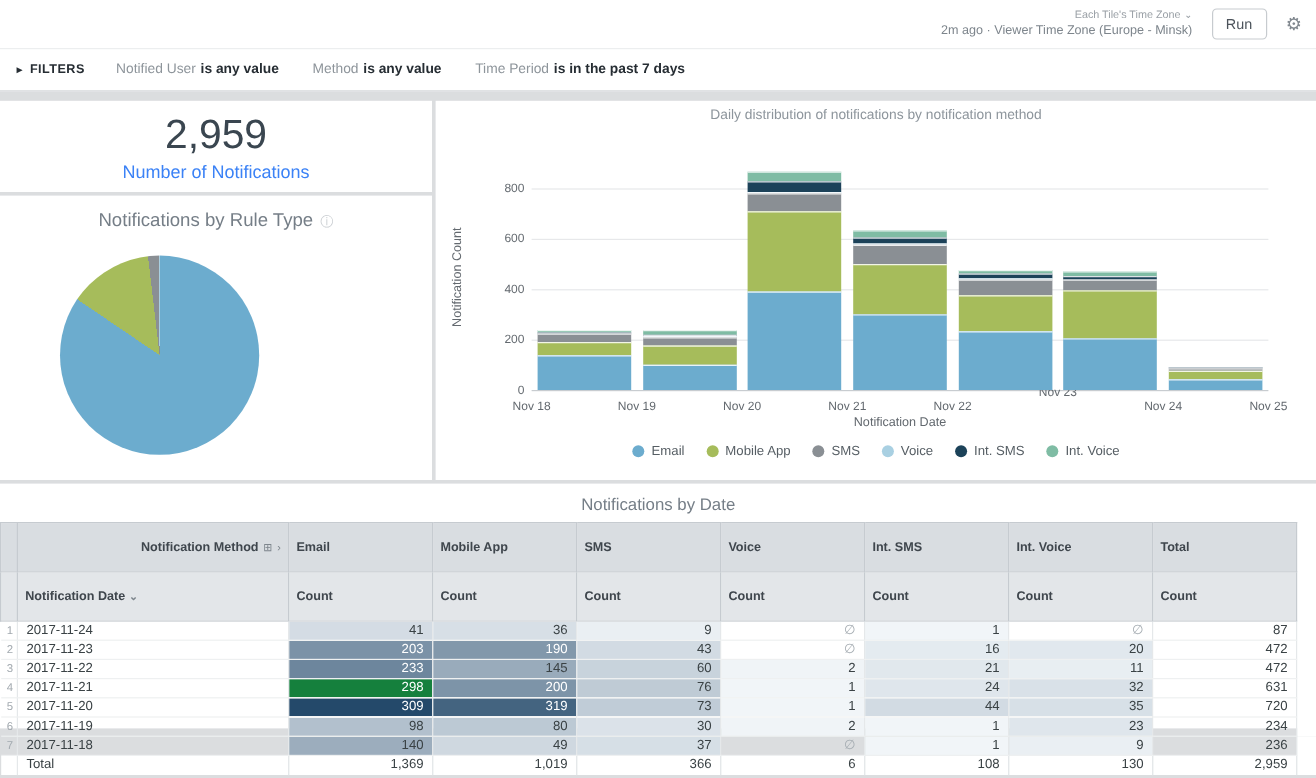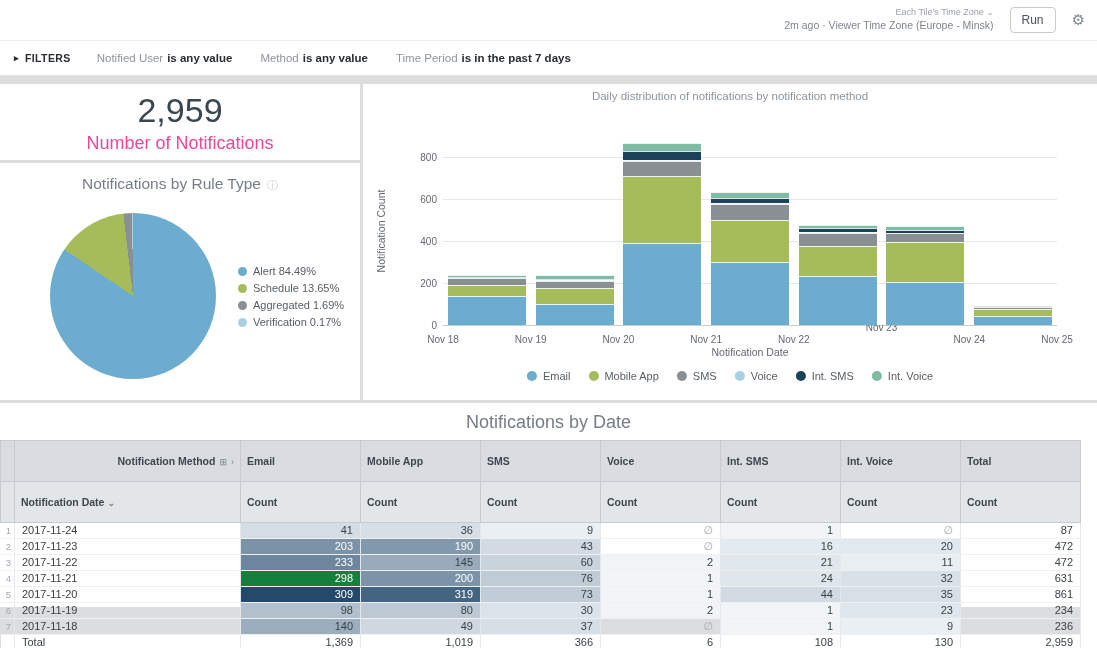--- a/index.html
+++ b/index.html
@@ -28,21 +28,21 @@
   .filter-item { font-size:11.5px; color:#8e959b; cursor:pointer; white-space:nowrap; }
   .filter-item b { color:#262d33; margin-left:4px; }
   
   .tile { position:absolute; background:#fff; }
   .kpi-tile   { left:0;   top:84px;  width:360px;  height:76px; display:flex; flex-direction:column; align-items:center; justify-content:center; }
   .pie-tile   { left:0;   top:163px; width:360px;  height:237px; }
   .bar-tile   { left:363px; top:84px; width:734px; height:316px; }
   .table-tile { left:0;   top:403px; width:1097px; height:204px; }
   .tile-title { text-align:center; font-size:15.5px; color:#757e87; padding-top:12px; }
   .kpi-value { font-size:34px; color:#3a4650; }
-  .kpi-label { font-size:18px; color:#ec4899; margin-top:3px; }
+  .kpi-label { font-size:15px; color:#3b82f6; margin-top:3px; }
   .info-icon { font-size:11px; color:#c9cdd1; margin-left:6px; cursor:pointer; }
   
   .pie-wrap { position:absolute; left:0; top:44px; right:0; bottom:0; }
   .pie { position:absolute; left:50px; top:6px; width:166px; height:166px; border-radius:50%; }
   .pie-legend { position:absolute; left:238px; top:58px; display:flex; flex-direction:column; gap:5px; }
   .pleg-row { display:flex; align-items:center; gap:6px; cursor:pointer; }
   .pleg-dot { width:9px; height:9px; border-radius:50%; flex:none; }
   .pleg-label { font-size:11px; color:#565e64; white-space:nowrap; }
   
   .bar-subtitle { text-align:center; font-size:11.5px; color:#8d959c; margin-top:6px; }
@@ -56,21 +56,21 @@
   .xaxis-title { position:absolute; left:387px; top:262px; transform:translateX(-50%);
                  font-size:10.5px; color:#63696f; }
   .bar { position:absolute; display:flex; flex-direction:column-reverse; cursor:pointer; }
   .seg { width:100%; border-top:1px solid rgba(255,255,255,.85); }
   .bar-legend { position:absolute; left:50%; top:286px; transform:translateX(-50%);
                 display:flex; gap:18px; align-items:center; }
   .leg-item { display:flex; align-items:center; gap:6px; cursor:pointer; }
   .leg-dot { width:10px; height:10px; border-radius:50%; flex:none; }
   .leg-label { font-size:11px; color:#565e64; white-space:nowrap; }
   
-  .table-title { text-align:center; font-size:18px; color:#757e87; padding:9px 0 7px; }
+  .table-title { text-align:center; font-size:14px; color:#757e87; padding:9px 0 7px; }
   table.data { border-collapse:collapse; table-layout:fixed; width:1097px; font-size:11px; }
   .data thead th { background:#d9dde1; border:1px solid #c6cbd0; font-weight:bold; color:#3f464d;
                    text-align:left; font-size:10.5px; height:16px; padding:14px 6px; white-space:nowrap; overflow:hidden; }
   .data thead tr.sub th { background:#e3e6e9; }
   .data th.pivot { text-align:right; }
   .mini-icon { color:#7d858c; font-size:9px; margin-left:4px; font-weight:normal; }
   .sort-caret { color:#7d858c; font-size:9px; margin-left:3px; }
   .data td { height:16px; line-height:15px; padding:0 7px; border-right:1px solid #e5e8ea;
              border-bottom:1px solid #eef0f1; color:#3a4245; white-space:nowrap; overflow:hidden; }
   .data td.gutter { color:#a2a9af; font-size:9.5px; text-align:right; padding:0 3px; }
@@ -115,38 +115,20 @@
   <div class="kpi-value">2,959</div>
   <div class="kpi-label">Number of Notifications</div>
 </div>
 
 <div class="tile pie-tile">
   <div class="tile-title">
     <span>Notifications by Rule Type</span><span class="info-icon">ⓘ</span>
   </div>
   <div class="pie-wrap">
     <div class="pie" style="background: conic-gradient(rgb(108, 172, 206) 0deg, rgb(108, 172, 206) 304.164deg, rgb(166, 188, 91) 304.164deg, rgb(166, 188, 91) 353.304deg, rgb(138, 143, 148) 353.304deg, rgb(138, 143, 148) 359.388deg, rgb(169, 208, 226) 359.388deg, rgb(169, 208, 226) 360deg);"></div>
-    <div class="pie-legend">
-        <div class="pleg-row">
-          <span class="pleg-dot" style="background: rgb(108, 172, 206);"></span>
-          <span class="pleg-label">Alert 84.49%</span>
-        </div>
-        <div class="pleg-row">
-          <span class="pleg-dot" style="background: rgb(166, 188, 91);"></span>
-          <span class="pleg-label">Schedule 13.65%</span>
-        </div>
-        <div class="pleg-row">
-          <span class="pleg-dot" style="background: rgb(138, 143, 148);"></span>
-          <span class="pleg-label">Aggregated 1.69%</span>
-        </div>
-        <div class="pleg-row">
-          <span class="pleg-dot" style="background: rgb(169, 208, 226);"></span>
-          <span class="pleg-label">Verification 0.17%</span>
-        </div>
-      </div>
   </div>
 </div>
 
 <div class="tile bar-tile">
   <div class="bar-subtitle">Daily distribution of notifications by notification method</div>
   <div class="bar-plot">
     <div class="yaxis-title">Notification Count</div>
     <div class="xaxis-title">Notification Date</div>
     <div class="bar-legend">
         <span class="leg-item">
@@ -343,21 +325,21 @@
         </tr>
         <tr>
           <td class="gutter">5</td>
           <td class="date">2017-11-20</td>
           <td class="num" style="background: rgb(36, 73, 106); color: rgb(255, 255, 255);">309</td>
           <td class="num" style="background: rgb(68, 100, 128); color: rgb(255, 255, 255);">319</td>
           <td class="num" style="background: rgb(192, 204, 215);">73</td>
           <td class="num" style="background: rgb(241, 245, 248);">1</td>
           <td class="num" style="background: rgb(210, 219, 227);">44</td>
           <td class="num" style="background: rgb(215, 224, 231);">35</td>
-          <td class="num">861</td>
+          <td class="num">720</td>
           <td class="filler"></td>
         </tr>
         <tr>
           <td class="gutter">6</td>
           <td class="date">2017-11-19</td>
           <td class="num" style="background: rgb(178, 192, 205);">98</td>
           <td class="num" style="background: rgb(188, 201, 212);">80</td>
           <td class="num" style="background: rgb(219, 226, 233);">30</td>
           <td class="num" style="background: rgb(240, 244, 247);">2</td>
           <td class="num" style="background: rgb(241, 245, 248);">1</td>

